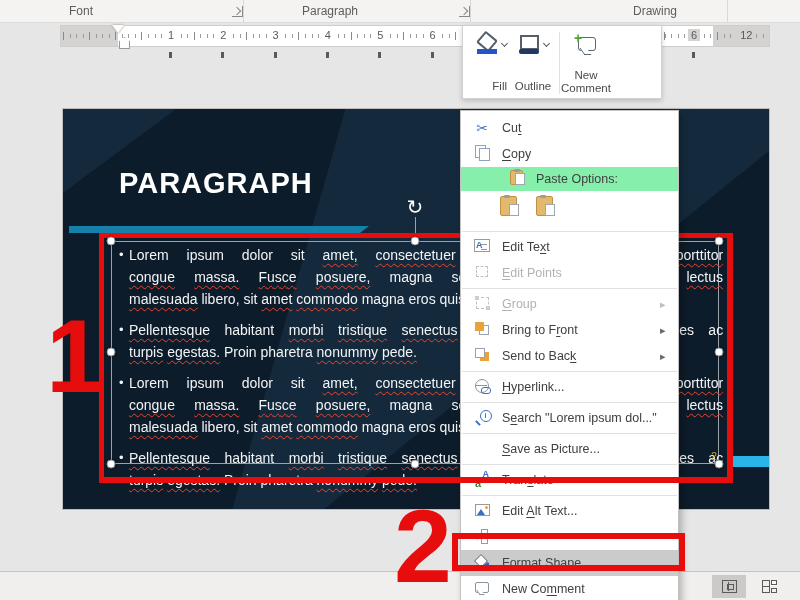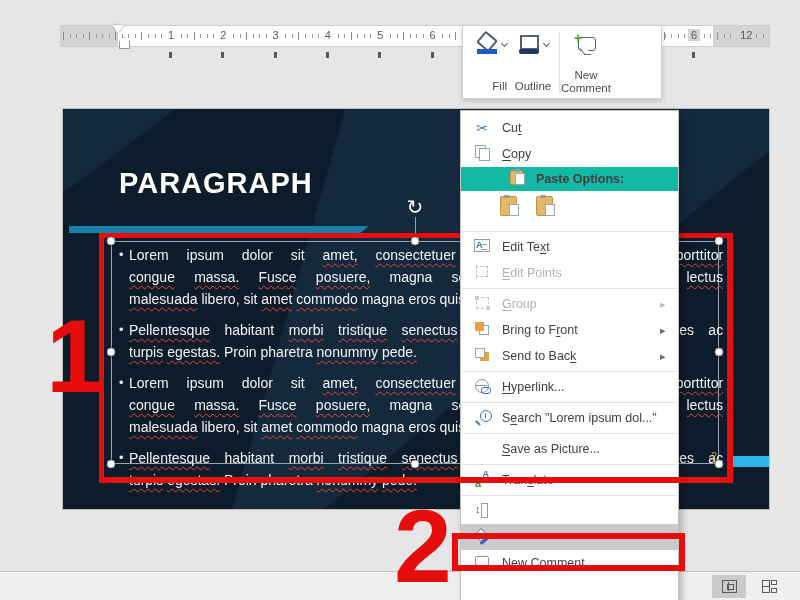--- a/index.html
+++ b/index.html
@@ -73,21 +73,21 @@
   .ico-bar-navy::after { background:#1f3864 !important; height:5px; top:auto; bottom:0; left:1px; width:20px; transform:none; }
   .ico-comment { display:inline-block; position:relative; width:24px; height:20px; }
   .ico-comment::before { content:""; position:absolute; left:4px; top:3px; width:16px; height:12px; border:1.5px solid #5a6570; border-radius:3px; }
   .ico-comment::after { content:""; position:absolute; left:8px; bottom:-1px; width:6px; height:6px; border-left:1.5px solid #5a6570; border-bottom:1.5px solid #5a6570; transform:skewX(35deg); background:#fff; }
   .plus-green { position:absolute; left:0px; top:-2px; color:#4ea72e; font-size:14px; font-weight:700; line-height:12px; }
 
   
   #menu { position:absolute; left:460px; top:110px; width:219px; height:497px; background:#fff; border:1px solid #c3c1bf; box-shadow:3px 3px 7px rgba(0,0,0,.25); z-index:10; padding-top:4px; font-size:12.5px; color:#404040; }
   .mrow { position:relative; height:26px; display:flex; align-items:center; padding:0 8px 0 10px; }
   .mrow.hl { background:#cbcbcb; }
-  .mrow.header { background:#14b8a6; font-weight:700; height:24px;padding-left:44px; }
+  .mrow.header { background:#86efac; font-weight:400; height:24px;padding-left:44px; }
   .mrow .mico { width:22px; flex:0 0 22px; text-align:center; }
   .mrow .mlabel { flex:1 1 auto; padding-left:9px; white-space:nowrap; overflow:hidden; }
   .mrow.disabled { color:#b4b2b0;justify-content:center; }
   .marrow { flex:0 0 10px; color:#6a6a6a; font-size:11px; }
   .mrow.disabled .marrow { color:#c0bebc; }
   .msep { height:1px; background:#e2e0de; margin:2px 1px; }
   .paste-row { height:38px; display:flex; align-items:center; padding-left:39px; gap:10px; }
   .paste-btn { position:relative; width:26px; height:28px; }
   u { text-decoration:underline; text-underline-offset:2px; }
 
@@ -151,20 +151,30 @@
   .vi-grid::before { left:0; top:0; box-shadow:8px 0 0 -1.2px #fff; }
   .vi-grid::after { left:0; bottom:0; }
   .vi-grid i { position:absolute; right:0; top:0; width:6px; height:5px; border:1.2px solid #5a5a5a; }
   .vi-grid b { position:absolute; right:0; bottom:0; width:6px; height:5px; border:1.2px solid #5a5a5a; }
 </style>
 </head>
 <body>
 
 <div id="screen">
 
+  <div id="ribbon">
+      <span class="rib-label" style="left: 81px;">Font</span>
+      <span class="rib-label" style="left: 330px;">Paragraph</span>
+      <span class="rib-label" style="left: 655px;">Drawing</span>
+      <span class="rib-sep" style="left: 243px;"></span>
+      <span class="rib-sep" style="left: 470px;"></span>
+      <span class="rib-sep" style="left: 727px;"></span>
+      <span class="launcher" style="left: 232px;"></span>
+      <span class="launcher" style="left: 459px;"></span>
+    </div>
 
   <div id="ruler">
     <div class="ruler-gray" style="left:0;width:57px;"></div>
     <div class="ruler-gray" style="left:652px;width:56px;"></div>
     <div class="ruler-ticks" style="left:2px;width:704px;"></div>
     <div class="ruler-ticks-mid" style="left:2px;width:704px;"></div>
     <div id="ruler-nums">
         <span class="ruler-num" style="left: 110px;">1</span>
         <span class="ruler-num" style="left: 162.3px;">2</span>
         <span class="ruler-num" style="left: 214.6px;">3</span>
@@ -306,24 +316,29 @@
         <span class="mico"></span>
         <span class="mlabel"><u>S</u>ave as Picture...</span>
       </div>
       <div class="msep"></div>
       <div class="mrow">
         <span class="mico"><i class="i-translate"></i></span>
         <span class="mlabel">Tran<u>s</u>late</span>
       </div>
       <div class="msep"></div>
       <div class="mrow">
+        <span class="mico"><i class="i-alttext"></i></span>
+        <span class="mlabel">Edit <u>A</u>lt Text...</span>
+      </div>
+      <div class="mrow">
         <span class="mico"><i class="i-sizepos"></i></span>
       </div>
       <div class="mrow hl">
         <span class="mico"><i class="i-fmtshape"></i></span>
+        <span class="mlabel">F<u>o</u>rmat Shape...</span>
       </div>
       <div class="mrow">
         <span class="mico"><i class="i-newcomment"></i></span>
         <span class="mlabel">New Co<u>m</u>ment</span>
       </div>
     </div>
 
   <div id="rect2"></div>
   <div class="bignum" id="big1">1</div>
   <div class="bignum" id="big2">2</div>

